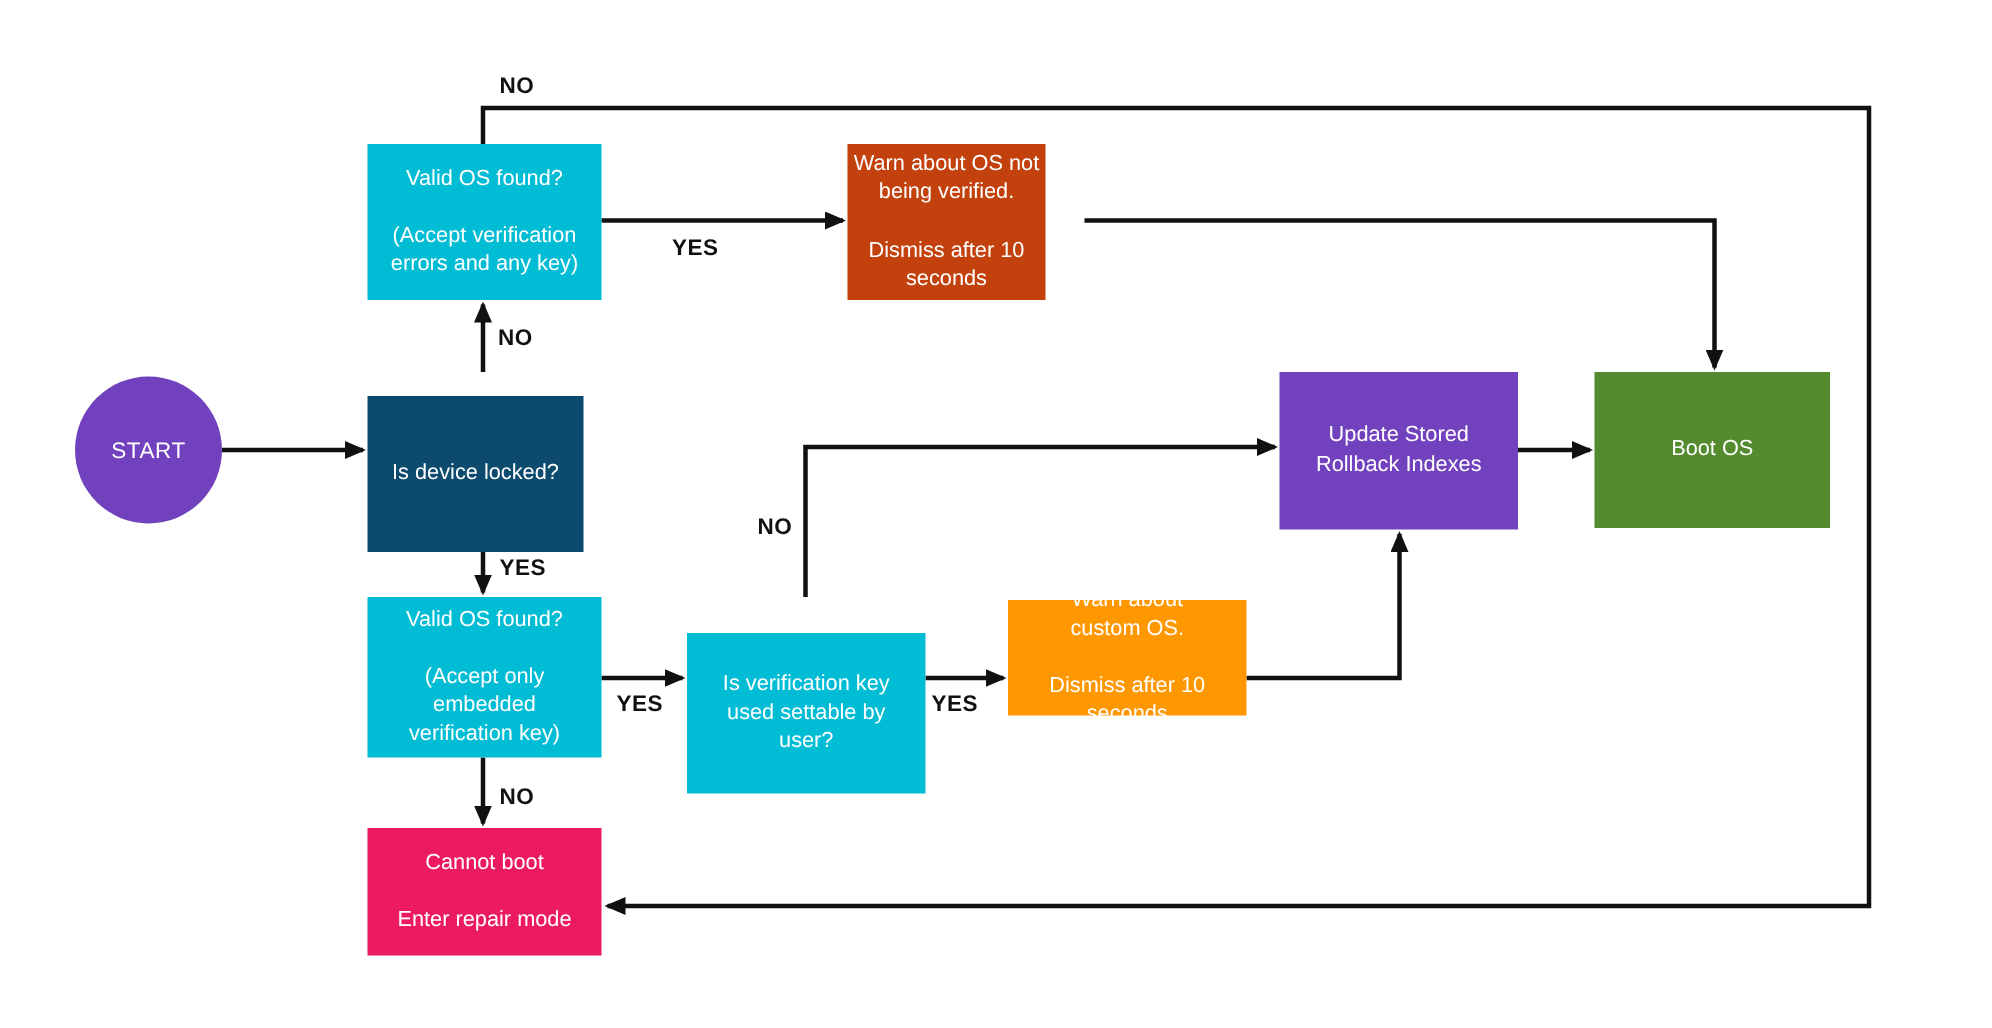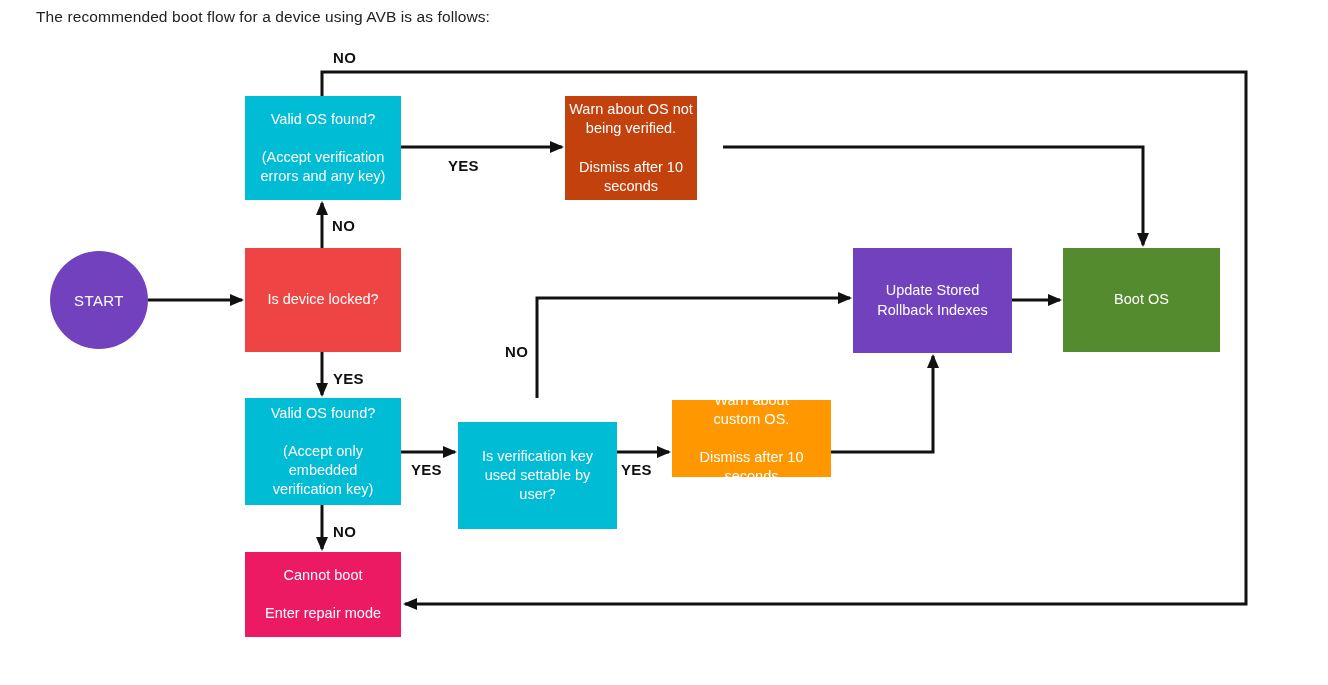--- a/index.html
+++ b/index.html
@@ -58,21 +58,20 @@
     font-size: 15px;
     color: var(--label, #111111);
     letter-spacing: 0.3px;
   }
 </style>
 </head>
 <body>
 
 <div id="stage" style="--line: #111111; --label: #111111; --bg: #FFFFFF;">
 
-  <div id="page-title">The recommended boot flow for a device using AVB is as follows:</div>
 
   <svg id="arrow-layer" viewBox="0 0 1328 685" xmlns="http://www.w3.org/2000/svg">
     <defs>
       <marker id="arrow" markerUnits="userSpaceOnUse" markerWidth="14" markerHeight="12" refX="12" refY="6" orient="auto">
         <path d="M0 0 L14 6 L0 12 Z" style="fill:#111111;stroke:none"></path>
       </marker>
     </defs>
     <path d="M148 300 H242" marker-end="url(#arrow)"></path>
     <path d="M322 248 V203" marker-end="url(#arrow)"></path>
     <path d="M322 96 V72 H1246 V604 H405" marker-end="url(#arrow)"></path>
@@ -93,21 +92,21 @@
 
 (Accept verification
 errors and any key)</div>
 
   <div class="node" style="left: 565px; top: 96px; width: 132px; height: 104px; background-color: #c2410c;">Warn about OS not
 being verified.
 
 Dismiss after 10
 seconds</div>
 
-  <div class="node" style="left: 245px; top: 248px; width: 156px; height: 104px; background-color: #ef4444;">Is device locked?</div>
+  <div class="node" style="left: 245px; top: 264px; width: 144px; height: 104px; background-color: #0c4a6e;">Is device locked?</div>
 
   <div class="node" style="left: 853px; top: 248px; width: 159px; height: 105px; background-color: rgb(113, 65, 190);">Update Stored
 Rollback Indexes</div>
 
   <div class="node" style="left: 1063px; top: 248px; width: 157px; height: 104px; background-color: rgb(85, 139, 47);">Boot OS</div>
 
   <div class="node" style="left: 245px; top: 398px; width: 156px; height: 107px; background-color: rgb(0, 188, 212);">Valid OS found?
 
 (Accept only
 embedded

